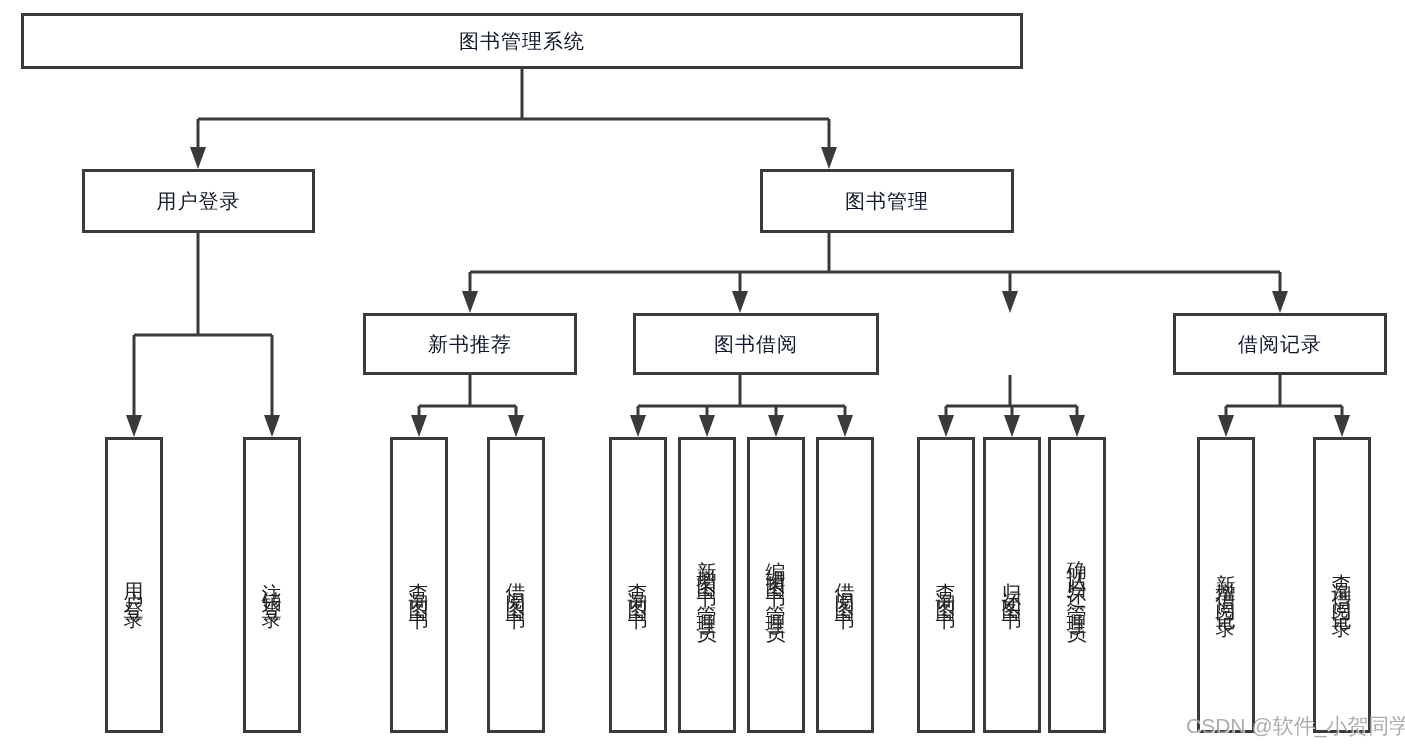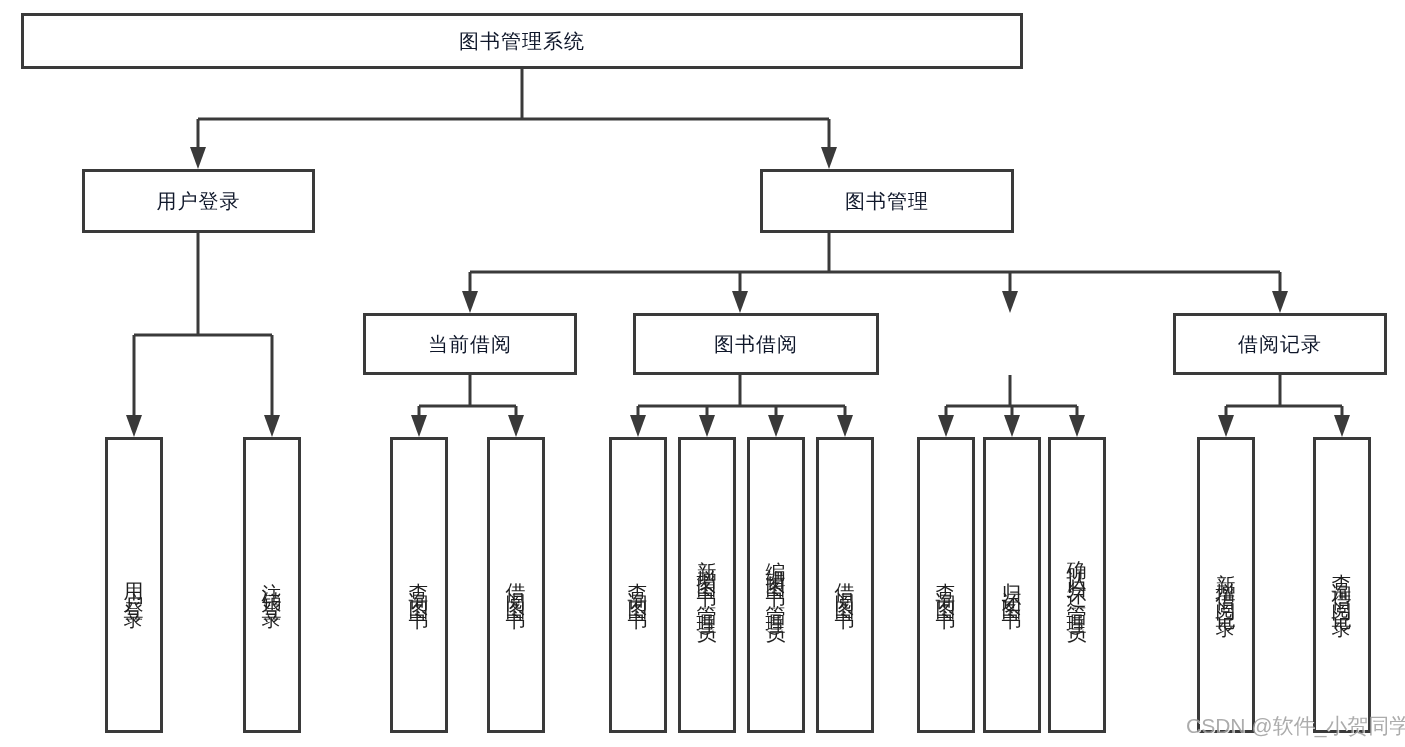--- a/index.html
+++ b/index.html
@@ -149,21 +149,21 @@
   </div>
 
   <div class="hbox" style="left:82px; top:169px; width:233px; height:64px;">
     <span>用户登录</span>
   </div>
   <div class="hbox" style="left:712px; top:169px; width:254px; height:64px;margin-left:48px;">
     <span>图书管理</span>
   </div>
 
   <div class="hbox" style="left:363px; top:313px; width:214px; height:62px;">
-    <span>当前借阅</span>
+    <span>新书推荐</span>
   </div>
   <div class="hbox" style="left:633px; top:313px; width:246px; height:62px;">
     <span>图书借阅</span>
   </div>
   <div class="hbox" style="left:1173px; top:313px; width:214px; height:62px;">
     <span>借阅记录</span>
   </div>
 
   <div class="vbox" style="left:105px;">
     <span class="vlabel">用户登录</span>

